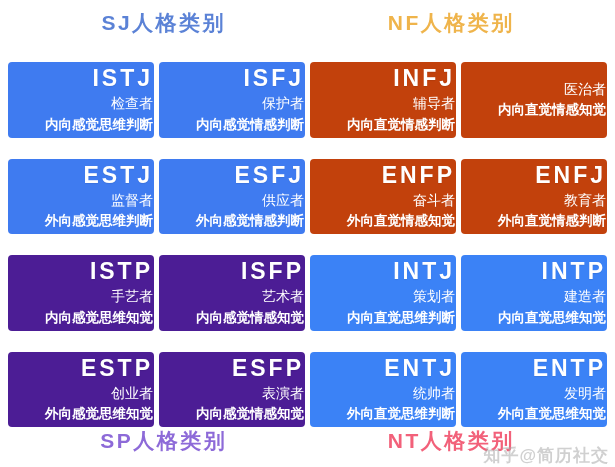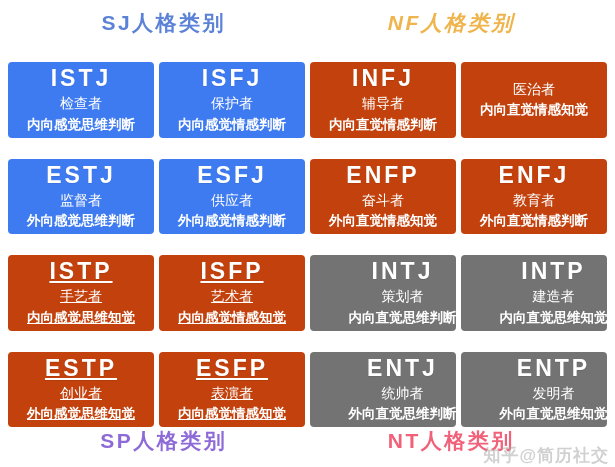--- a/index.html
+++ b/index.html
@@ -31,21 +31,21 @@
     box-sizing: border-box;
   }
   .header-cell {
     flex: 1 1 50%;
     text-align: center;
     font-size: 21px;
     font-weight: bold;
     letter-spacing: 2.5px;
   }
   .header-cell.sj { color: #5b82d6; }
-  .header-cell.nf { color: #efb44b; font-style: italic; }
+  .header-cell.nf { color: #efb44b; }
   .header-cell.sp { color: #8d6ad8; }
   .header-cell.nt { color: #f2617a; }
 
   .footer-row {
     display: flex;
     height: 28px;
     align-items: flex-start;
     padding: 0 20px;
     box-sizing: border-box;
   }
@@ -57,21 +57,21 @@
     height: 381px;
     display: grid;
     grid-template-columns: repeat(4, 1fr);
     grid-template-rows: repeat(4, 1fr);
     gap: 5px;
   }
   .cell {
     border-radius: 4px;
     display: flex;
     flex-direction: column;
-    align-items: center;
+    align-items: flex-end;
     justify-content: center;
     color: #ffffff;
     text-align: center;
     padding: 2px 1px;
     box-sizing: border-box;
     overflow: hidden;
     margin-top: 16px;
   }
   .cell .code {
     font-size: 23px;
@@ -88,22 +88,22 @@
   .cell .desc {
     font-size: 13.5px;
     line-height: 1.5;
     font-weight: bold;
     white-space: nowrap;
   }
 
   
   .c-blue   { background: #3f7bf0; }
   .c-orange { background: #c2410c; }
-  .c-purple { background: #c2410c; text-decoration: underline; }
-  .c-pink   { background: #737373; padding-left: 40px; }
+  .c-purple { background: #4c1d95; }
+  .c-pink   { background: #3b82f6; padding-left: 40px; }
 
   
   .watermark {
     position: absolute;
     right: 6px;
     bottom: 0;
     font-size: 17px;
     font-weight: bold;
     color: rgba(170,170,170,0.55);
     letter-spacing: 1px;

